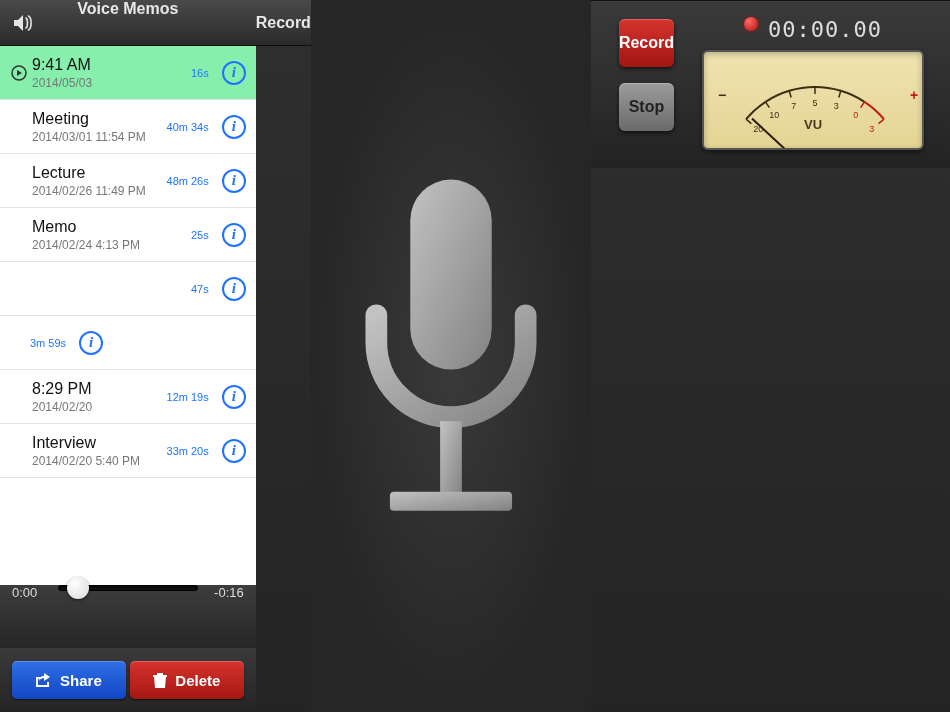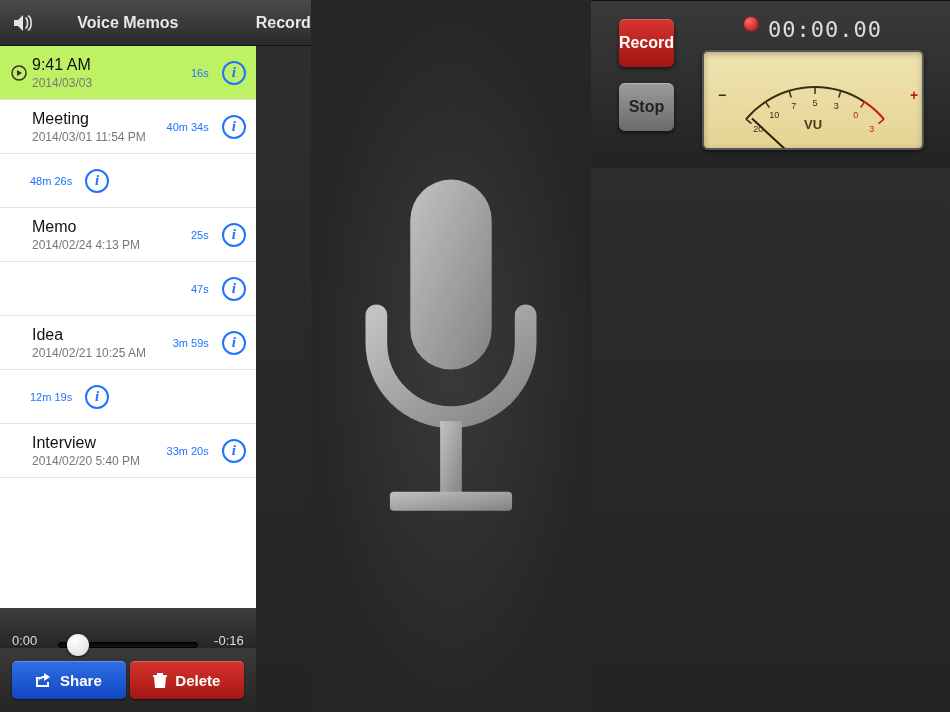--- a/index.html
+++ b/index.html
@@ -1,31 +1,31 @@
 <!DOCTYPE html>
 <html><head>
 <meta charset="utf-8">
 <style>
 *{box-sizing:border-box;margin:0;padding:0;font-family:-apple-system,Helvetica,Arial,sans-serif}
 html,body{width:950px;height:712px;overflow:hidden;background:#000}
 .app{display:flex;width:950px;height:712px}
 .sidebar{width:306px;height:100%;display:flex;flex-direction:column;background:#fff}
-.sb-header{height:46px;background:linear-gradient(#4a4a4a,#2a2a2a);display:flex;align-items:center;position:relative;border-bottom:1px solid #111}
+.sb-header{height:46px;background:linear-gradient(#4a4a4a,#2a2a2a);display:flex;align-items:flex-start;position:relative;border-bottom:1px solid #111}
 .sb-title{flex:1;text-align:center;color:#e8e8e8;font-size:16px;font-weight:600}
 .speaker-btn{position:absolute;left:10px;top:10px;width:28px;height:26px;display:flex;align-items:center;justify-content:center;cursor:pointer}
 .list{flex:1;background:#fff;overflow:auto}
 .row{display:flex;align-items:center;height:54px;border-bottom:1px solid #e2e2e2;padding:0 10px 0 8px;cursor:pointer}
-.row.sel{background:#bef264}
+.row.sel{background:#86efac}
 .play-ind{width:22px;display:flex;align-items:center;justify-content:center}
 .row-main{flex:1;min-width:0;padding-left:2px}
 .row-title{font-size:16px;color:#111}
 .row-date{font-size:12px;color:#777;margin-top:2px}
 .row-dur{color:#1e73ff;font-size:11px;margin-right:13px}
 .info-btn{width:24px;height:24px;border:2px solid #1e73ff;border-radius:50%;color:#1e73ff;display:flex;align-items:center;justify-content:center;font-size:15px;font-weight:700;font-family:Georgia,serif;font-style:italic;cursor:pointer}
-.scrub{height:40px;background:linear-gradient(#3d3d3d,#262626);display:flex;align-items:flex-end;padding:0 12px;gap:10px}
+.scrub{height:63px;background:linear-gradient(#3d3d3d,#262626);display:flex;align-items:flex-start;padding:0 12px;gap:10px}
 .scrub-time{color:#ddd;font-size:13px;min-width:36px}
 .scrub-time.r{text-align:right}
 .track{flex:1;height:6px;background:#111;border-radius:3px;position:relative;border:1px solid #000;box-shadow:inset 0 1px 2px rgba(0,0,0,.7)}
 .thumb{position:absolute;top:50%;left:14%;transform:translate(-50%,-50%);width:22px;height:22px;border-radius:50%;background:radial-gradient(circle at 35% 30%,#fff,#d9d9d9);box-shadow:0 1px 3px rgba(0,0,0,.6)}
 .sb-actions{height:64px;background:linear-gradient(#3a3a3a,#242424);display:flex;align-items:center;justify-content:space-around;padding:0 12px;gap:4px}
 .btn{flex:1;height:38px;border-radius:5px;display:flex;align-items:center;justify-content:center;gap:8px;color:#fff;font-weight:700;font-size:15px;cursor:pointer;box-shadow:0 1px 2px rgba(0,0,0,.6),inset 0 1px 0 rgba(255,255,255,.25)}
 .btn.share{background:linear-gradient(#2f6fe3,#1246c4)}
 .btn.delete{background:linear-gradient(#d6332e,#a51712)}
 .main{flex:1;display:flex;background:linear-gradient(#2f2f2f,#242424)}
 .main-header{height:46px;background:linear-gradient(#4a4a4a,#2a2a2a);display:flex;align-items:center;justify-content:center;border-bottom:1px solid #111}
@@ -64,36 +64,40 @@
     <div class="list" id="memo-list">
         <div class="row sel">
           <div class="play-ind">
             <svg width="16" height="16" viewBox="0 0 16 16">
               <circle cx="8" cy="8" r="7" fill="none" stroke="#333" stroke-width="1.5"></circle>
               <path d="M6 5l5 3-5 3z" fill="#333"></path>
             </svg>
           </div>
           <div class="row-main">
             <div class="row-title">9:41 AM</div>
-            <div class="row-date">2014/03/03</div>
+            <div class="row-date">2014/05/03</div>
           </div>
           <div class="row-dur">16s</div>
           <div class="info-btn">i</div>
         </div>
         <div class="row">
           <div class="play-ind"></div>
           <div class="row-main">
             <div class="row-title">Meeting</div>
             <div class="row-date">2014/03/01 11:54 PM</div>
           </div>
           <div class="row-dur">40m 34s</div>
           <div class="info-btn">i</div>
         </div>
         <div class="row">
           <div class="play-ind"></div>
+          <div class="row-main">
+            <div class="row-title">Lecture</div>
+            <div class="row-date">2014/02/26 11:49 PM</div>
+          </div>
           <div class="row-dur">48m 26s</div>
           <div class="info-btn">i</div>
         </div>
         <div class="row">
           <div class="play-ind"></div>
           <div class="row-main">
             <div class="row-title">Memo</div>
             <div class="row-date">2014/02/24 4:13 PM</div>
           </div>
           <div class="row-dur">25s</div>
@@ -101,29 +105,29 @@
         </div>
         <div class="row">
           <div class="play-ind"></div>
           <div class="row-main">
           </div>
           <div class="row-dur">47s</div>
           <div class="info-btn">i</div>
         </div>
         <div class="row">
           <div class="play-ind"></div>
-          <div class="row-main">
-            <div class="row-title">Idea</div>
-            <div class="row-date">2014/02/21 10:25 AM</div>
-          </div>
           <div class="row-dur">3m 59s</div>
           <div class="info-btn">i</div>
         </div>
         <div class="row">
           <div class="play-ind"></div>
+          <div class="row-main">
+            <div class="row-title">8:29 PM</div>
+            <div class="row-date">2014/02/20</div>
+          </div>
           <div class="row-dur">12m 19s</div>
           <div class="info-btn">i</div>
         </div>
         <div class="row">
           <div class="play-ind"></div>
           <div class="row-main">
             <div class="row-title">Interview</div>
             <div class="row-date">2014/02/20 5:40 PM</div>
           </div>
           <div class="row-dur">33m 20s</div>

